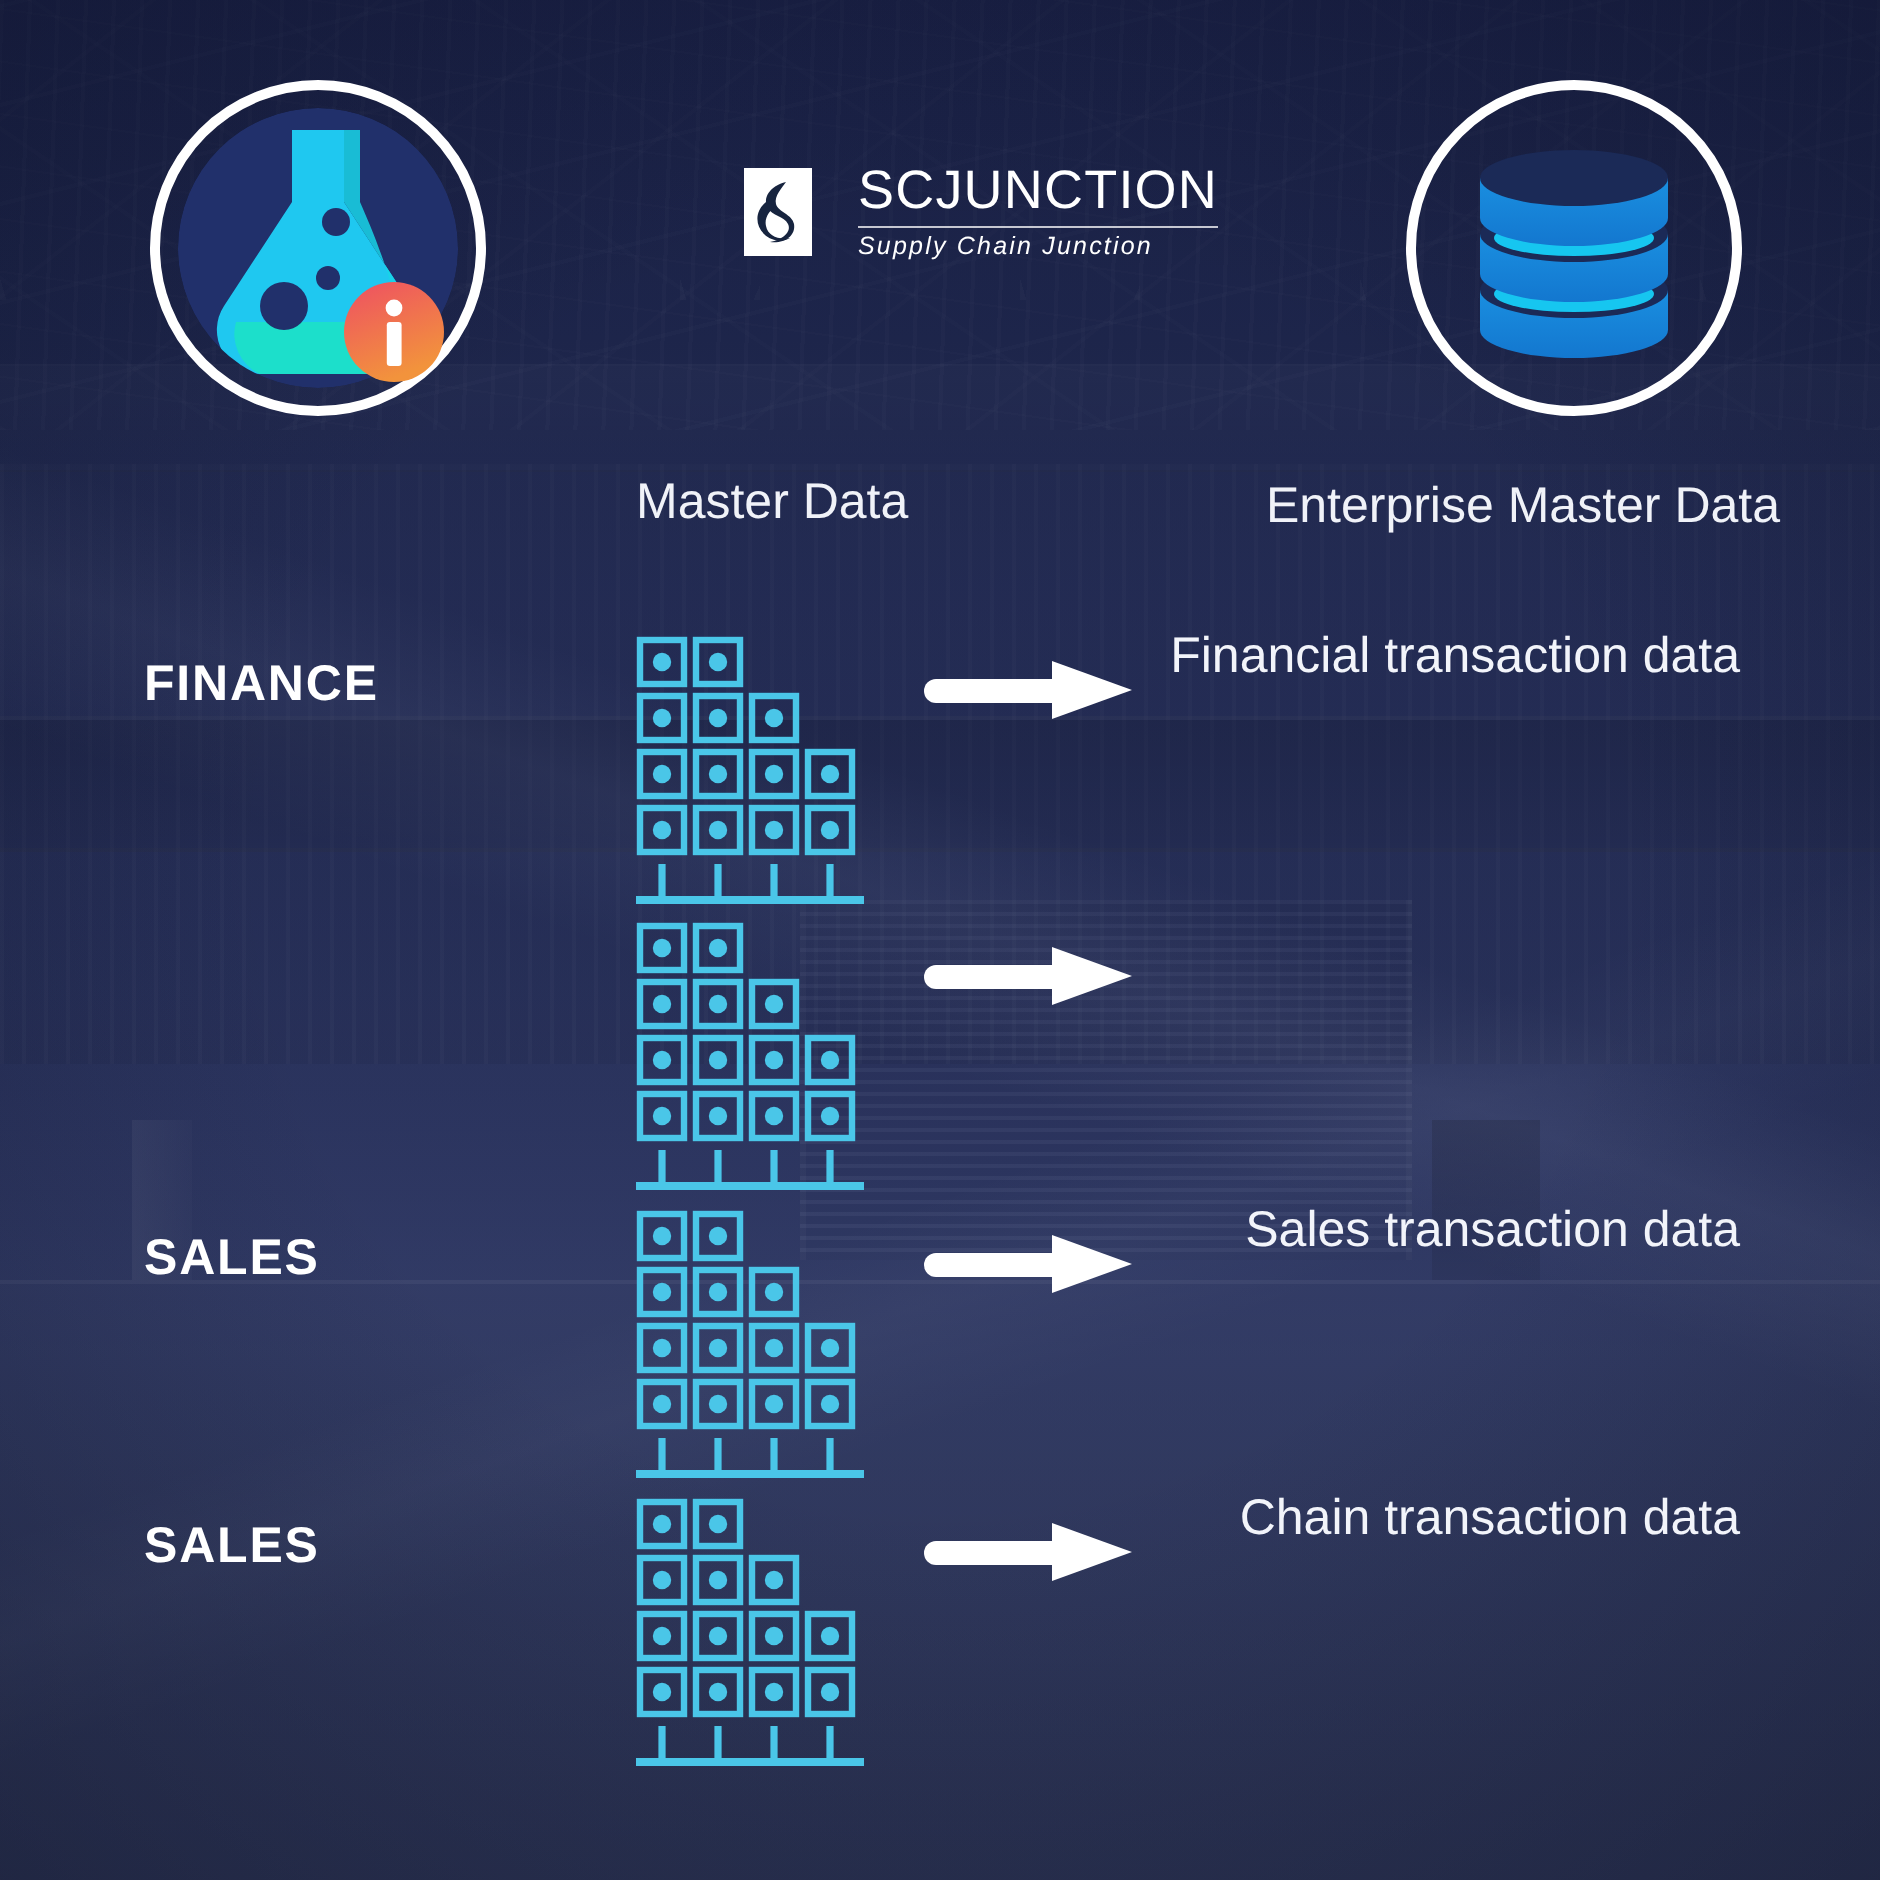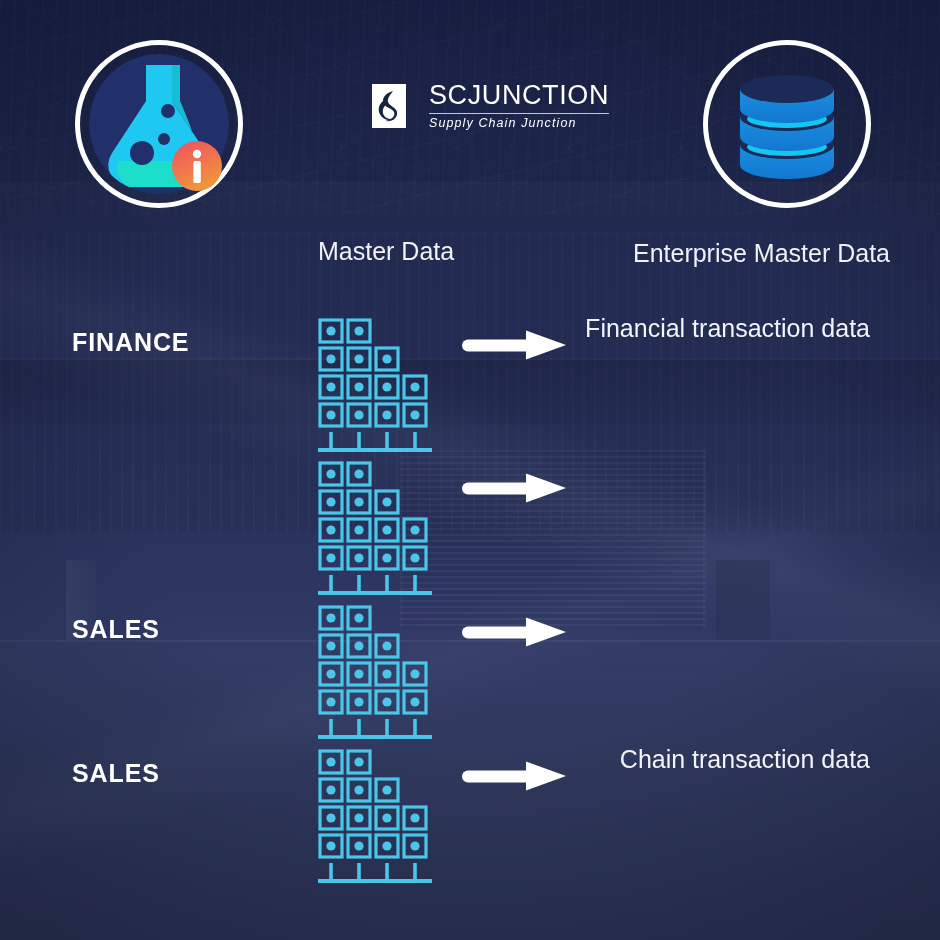--- a/index.html
+++ b/index.html
@@ -425,20 +425,21 @@
             <rect x="13.2" y="116" width="3.6" height="18" fill="#4ac6e8"></rect>
             <rect x="41.2" y="116" width="3.6" height="18" fill="#4ac6e8"></rect>
             <rect x="69.2" y="116" width="3.6" height="18" fill="#4ac6e8"></rect>
             <rect x="97.2" y="116" width="3.6" height="18" fill="#4ac6e8"></rect>
             <rect x="2" y="132" width="114" height="4" fill="#4ac6e8"></rect>
           </svg></div>
       <div class="row-arrow"><svg width="104" height="32" viewBox="0 0 104 32">
        <rect x="0" y="10.5" width="78" height="12" rx="6" fill="#ffffff"></rect>
        <path d="M64 1.5 L104 16 L64 30.5 Z" fill="#ffffff"></path>
      </svg></div>
+      <div class="row-text">Sales transaction data</div>
     </div>
 
     <div class="row" id="row-3">
       <div class="row-label">SALES</div>
       <div class="row-icon"><svg width="118" height="138" viewBox="0 0 118 138">
             <rect x="4" y="4" width="22" height="22" fill="none" stroke="#4ac6e8" stroke-width="3.2"></rect>
             <circle cx="15" cy="15" r="4.6" fill="#4ac6e8"></circle>
             <rect x="32" y="4" width="22" height="22" fill="none" stroke="#4ac6e8" stroke-width="3.2"></rect>
             <circle cx="43" cy="15" r="4.6" fill="#4ac6e8"></circle>
             <rect x="4" y="32" width="22" height="22" fill="none" stroke="#4ac6e8" stroke-width="3.2"></rect>

